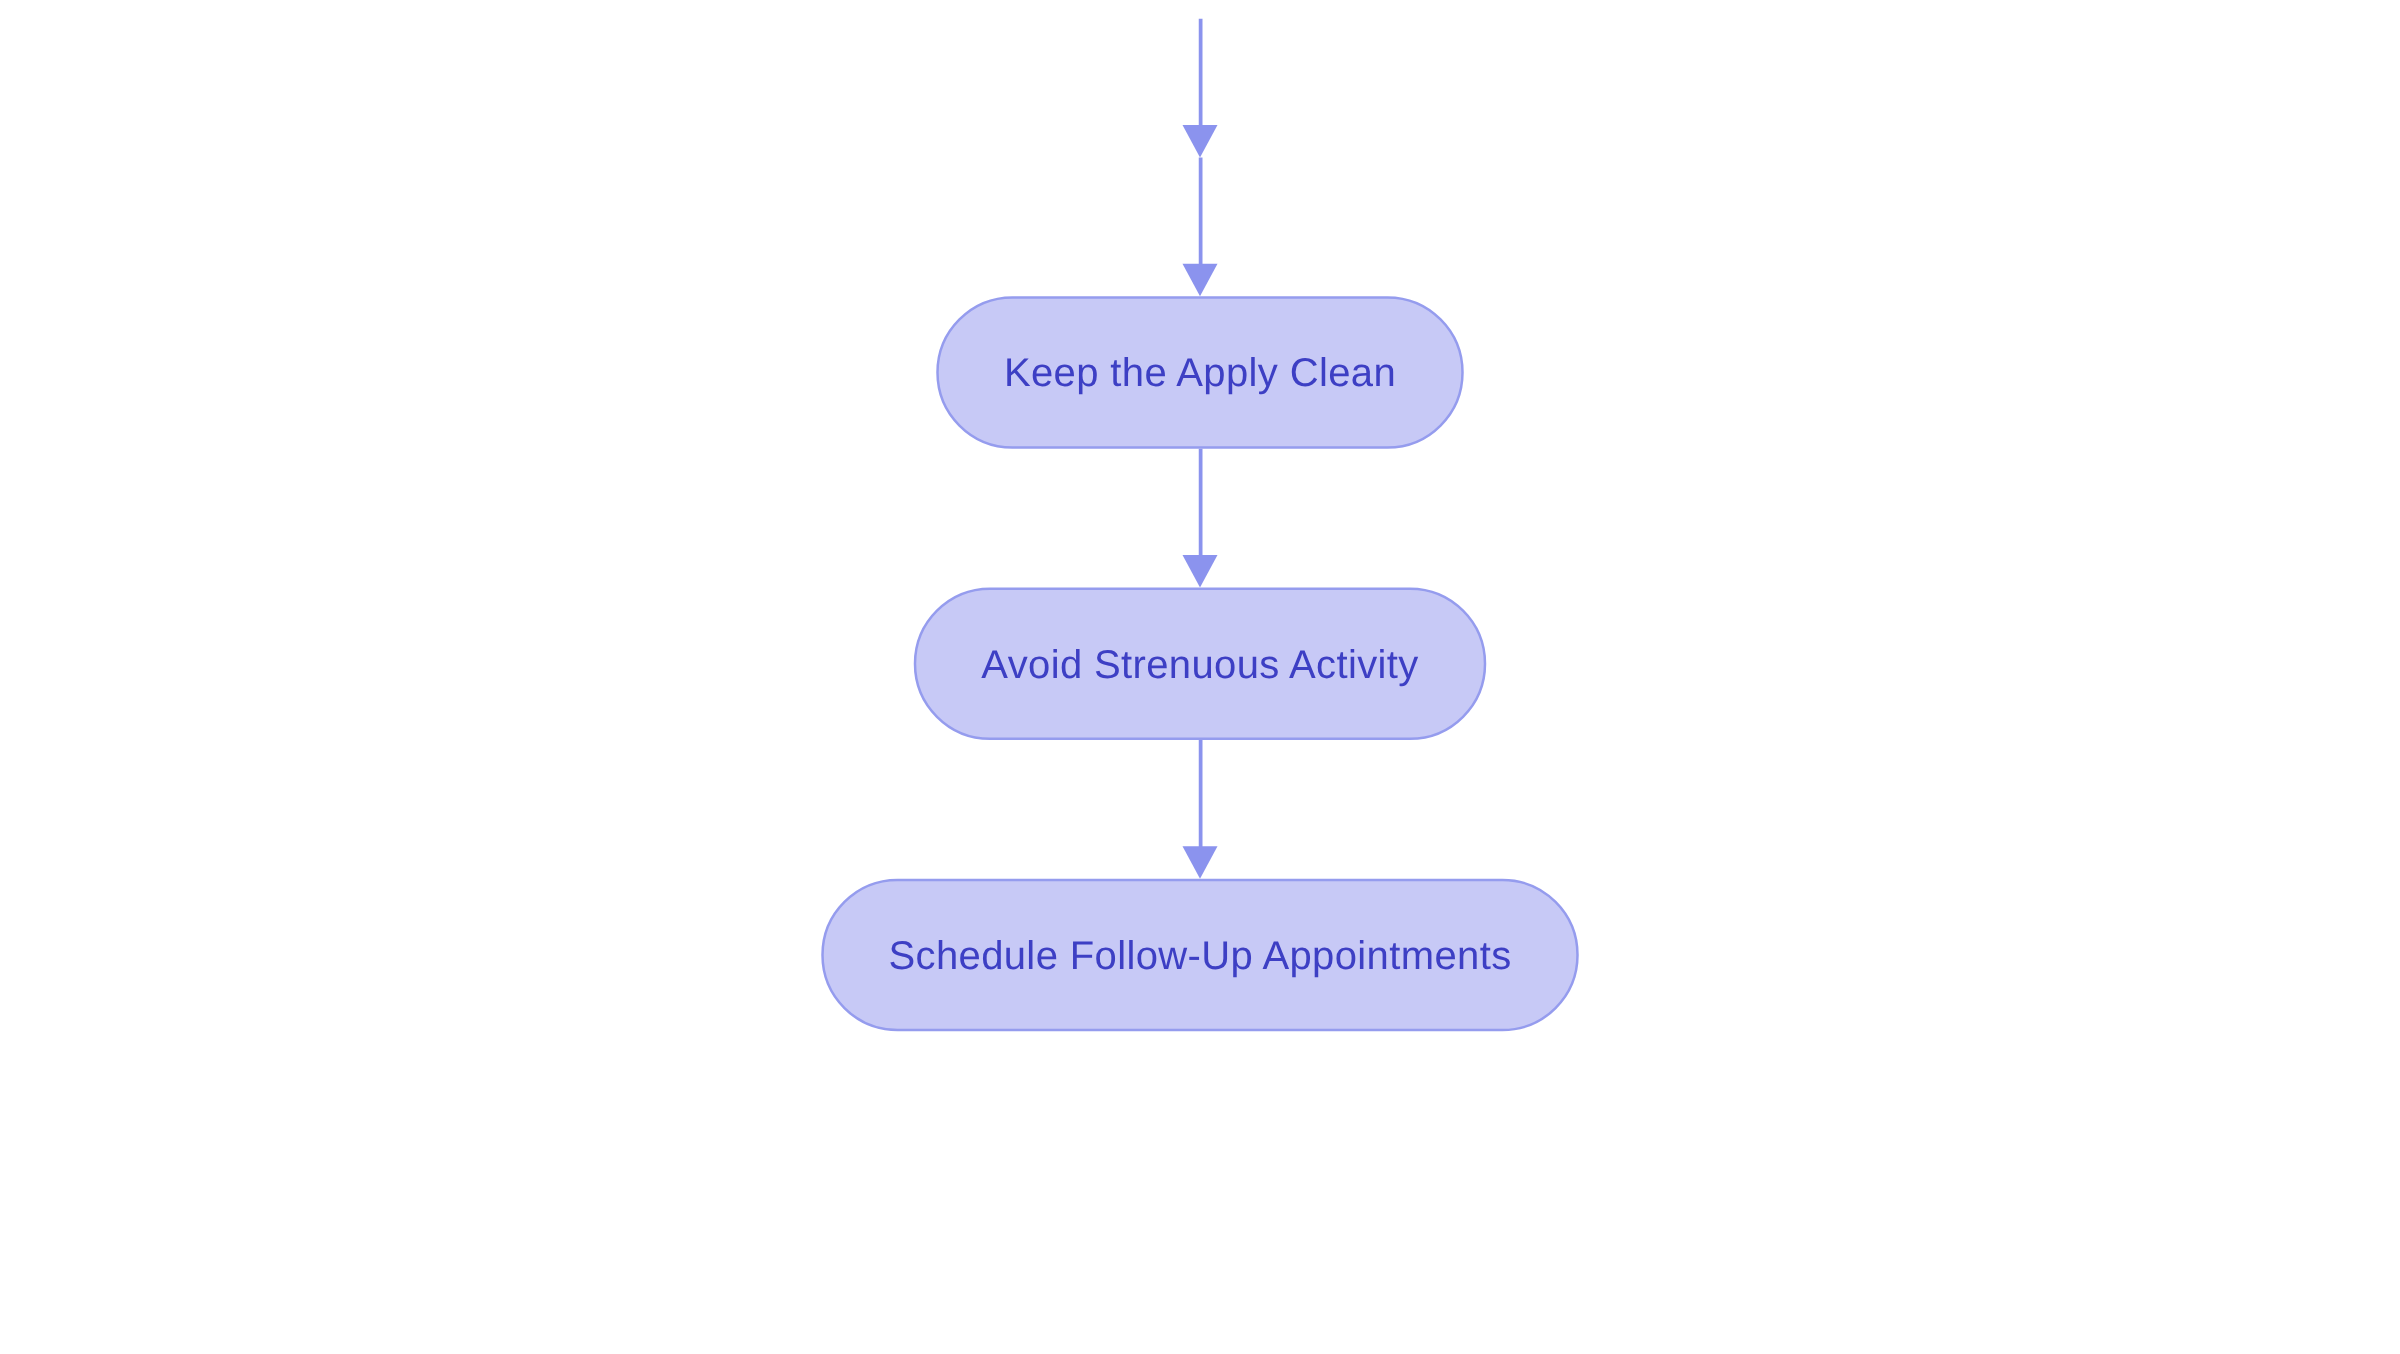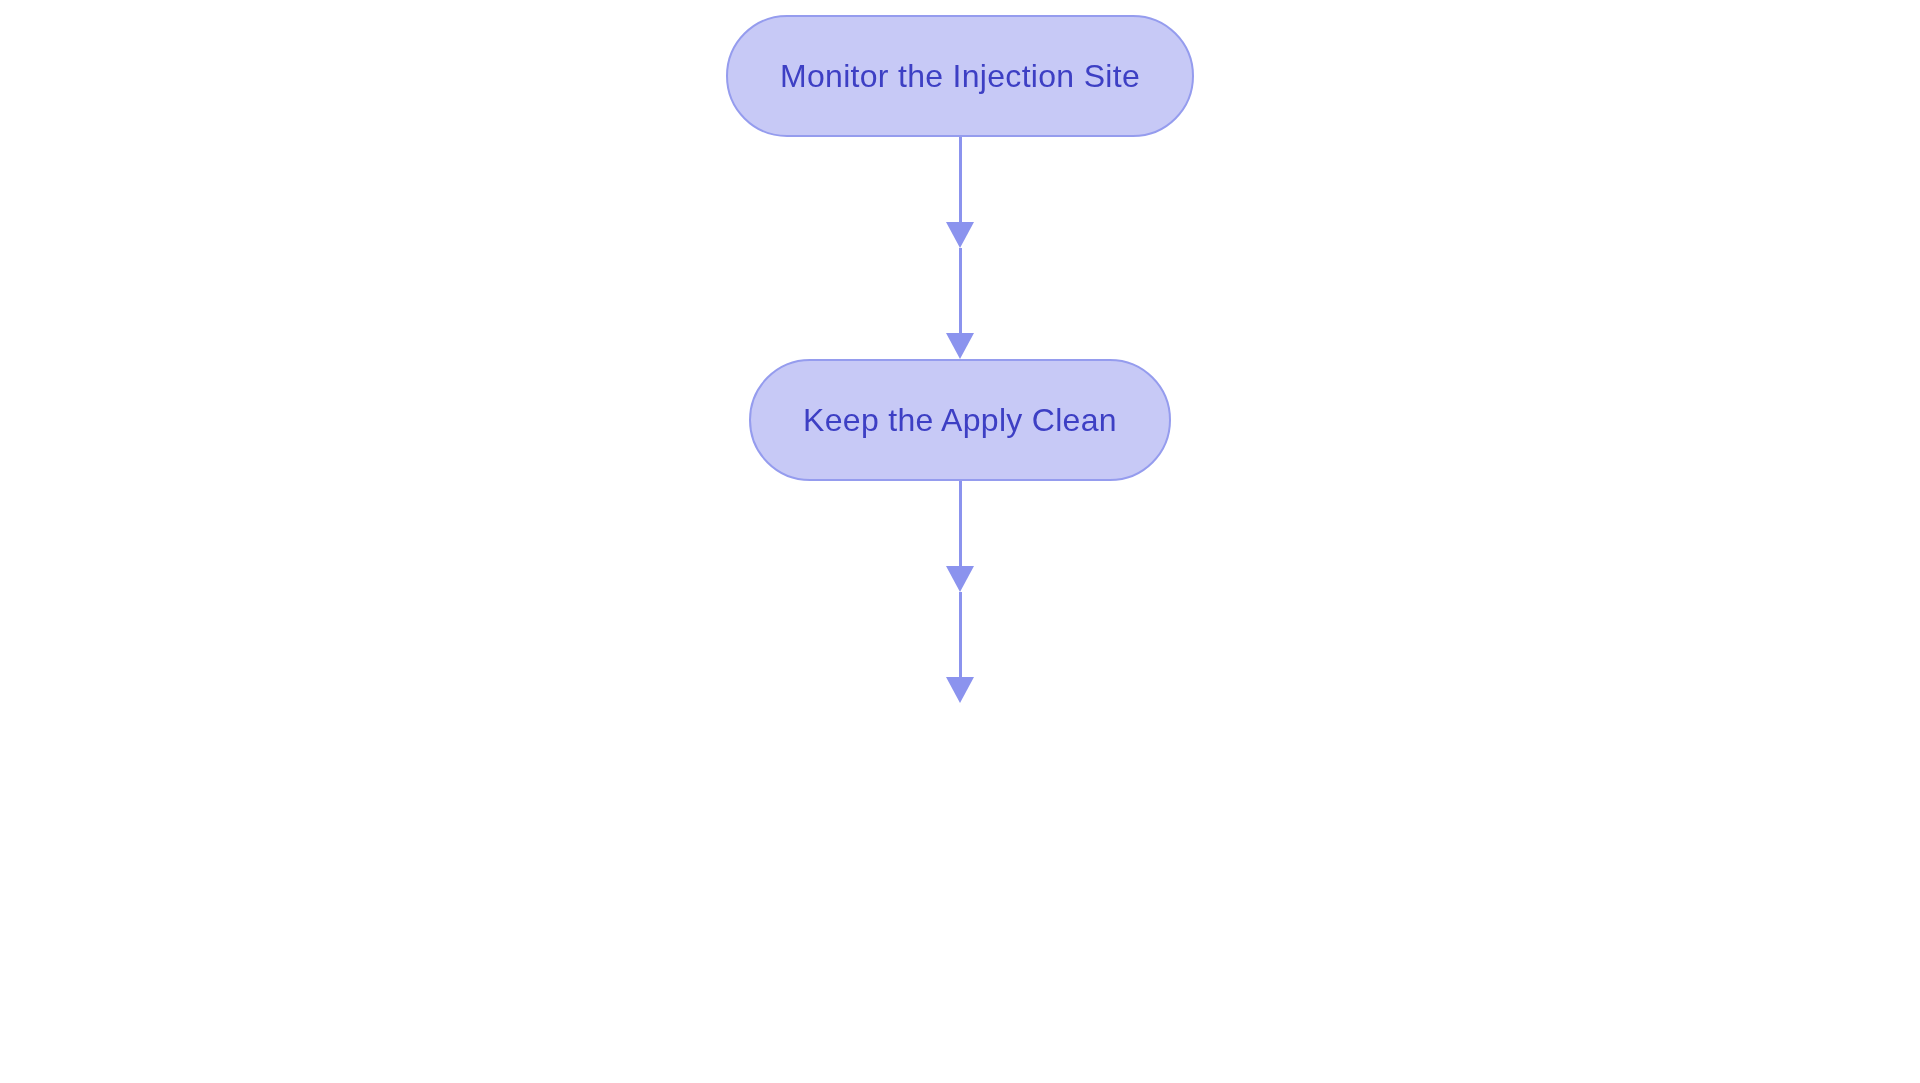--- a/index.html
+++ b/index.html
@@ -58,23 +58,20 @@
     border-top: 26px solid var(--arrow, #8b93ee);
     margin-top: -1px;
   }
 </style>
 </head>
 <body>
 
 <div class="canvas" style="--bg: #ffffff; --node-fill: #c7c9f6; --node-border: #959cee; --node-text: #3d3fc4; --arrow: #8b93ee;">
   <div class="flow">
 
-    <div class="node">
-      <span>Monitor the Injection Site</span>
-    </div>
 
     <div class="connector">
       <div class="shaft"></div>
       <div class="head"></div>
     </div>
 
 
     <div class="connector">
       <div class="shaft"></div>
       <div class="head"></div>
@@ -82,21 +79,27 @@
 
     <div class="node">
       <span>Keep the Apply Clean</span>
     </div>
 
     <div class="connector">
       <div class="shaft"></div>
       <div class="head"></div>
     </div>
 
+    <div class="node">
+      <span>Avoid Strenuous Activity</span>
+    </div>
 
     <div class="connector">
       <div class="shaft"></div>
       <div class="head"></div>
     </div>
 
+    <div class="node">
+      <span>Schedule Follow-Up Appointments</span>
+    </div>
 
   </div>
 </div>
 
 </body></html>

